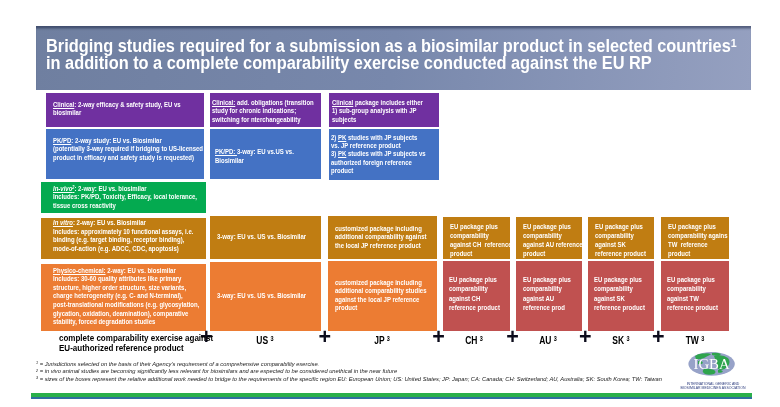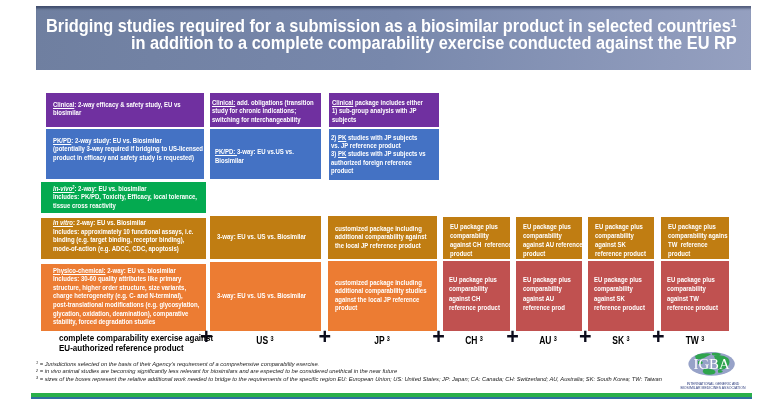--- a/index.html
+++ b/index.html
@@ -12,23 +12,23 @@
   .ctr .t{transform-origin:0 50%;}
   u{text-decoration:underline;}
   sup{font-size:65%;vertical-align:baseline;position:relative;top:-0.45em;line-height:1;}
   .plus{font-weight:bold;font-size:21.5px;color:#0c0c1c;transform:translate(-50%,-50%);line-height:1;}
   .clabel{position:absolute;font-weight:bold;font-size:10px;color:#000000;white-space:nowrap;}
   .clabel .t2{display:inline-block;transform:translateX(-50%) scaleX(0.85);}
 </style>
 </head>
 <body>
 
-<div class="abs" style="left:35.8px;top:6px;width:715.7px;height:64px;
+<div class="abs" style="left:35.8px;top:26px;width:715.7px;height:64px;
   background:linear-gradient(95deg,#6f7fa0 0%,#7888ac 50%,#95a0c0 100%);
-  box-shadow:inset 0 3.5px 2px -1px rgba(22,32,62,0.5);text-align:right;">
+  box-shadow:inset 0 3.5px 2px -1px rgba(22,32,62,0.5);">
   <div style="position:absolute;left:10.2px;top:12.3px;color:#ffffff;font-weight:bold;font-size:18px;line-height:16.2px;white-space:nowrap;">
     <span style="display:block;transform:scaleX(0.908);transform-origin:0 0;">Bridging studies required for a submission as a biosimilar product in selected countries<sup>1</sup><br>
     in addition to a complete comparability exercise conducted against the EU RP</span>
   </div>
 </div>
 
 <div class="box" style="left:45.5px;top:93.2px;width:158.5px;height:34px;padding:7.7px 0 0 7.8px;background:#7030a0;">
   <span class="t"><u>Clinical</u>: 2-way efficacy &amp; safety study, EU vs<br>biosimilar</span>
 </div>
 <div class="box" style="left:45.5px;top:129.4px;width:158.5px;height:49.6px;padding:7.4px 0 0 7.8px;background:#4472c4;">

